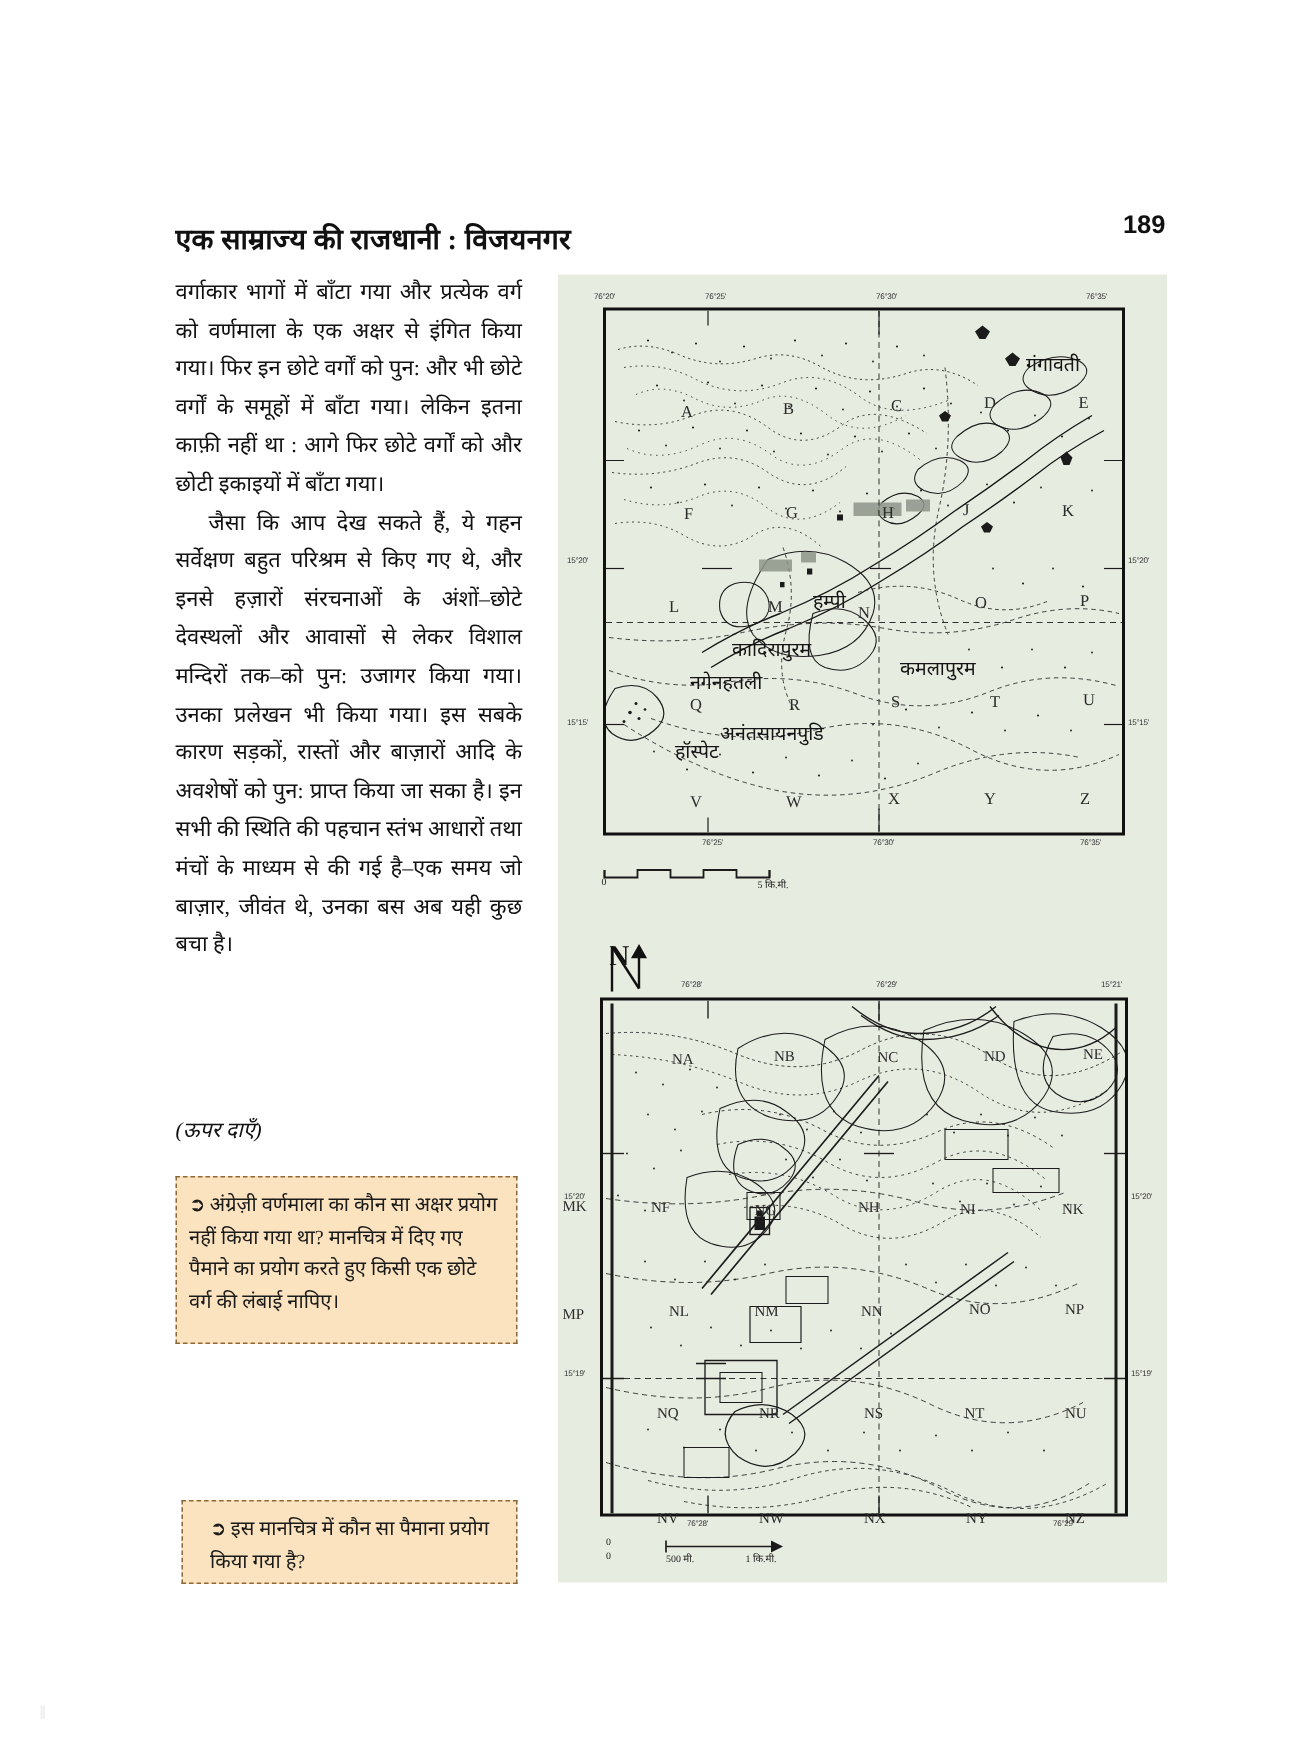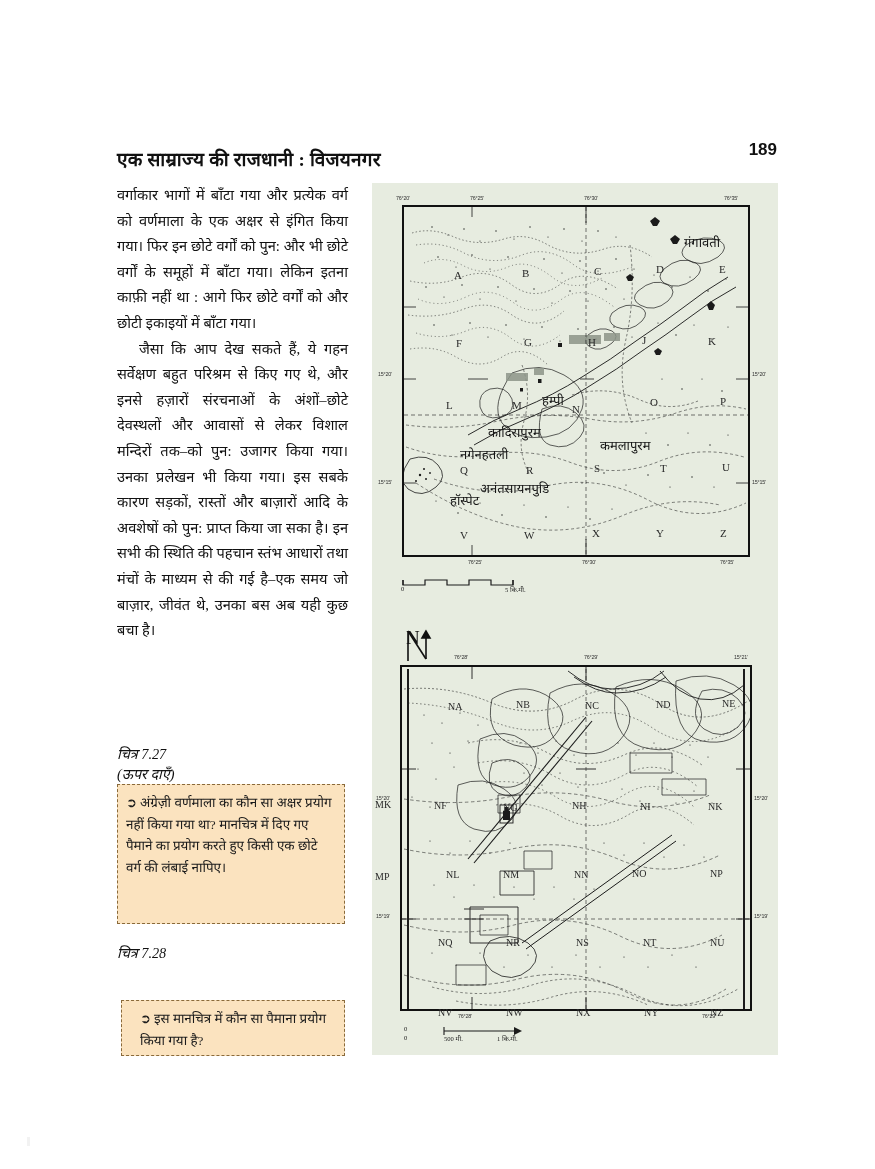--- a/index.html
+++ b/index.html
@@ -82,21 +82,21 @@
   .activity-text {
     font-size: 13.4px;
     line-height: 21.5px;
     color: #1a1a1a;
     font-family: "Liberation Serif", serif;
   }
   .q-arrow {
     font-size: 13px;
     padding-right: 3px;
   }
-  #activity-box-1 { left: 117px; top: 784px; width: 228px; height: 140px; }
+  #activity-box-1 { left: 117px; top: 784px; width: 228px; height: 112px; }
   #activity-box-2 { left: 121px; top: 1000px; width: 224px; height: 56px; }
   #activity-box-2 .activity-text { padding-left: 10px; }
 
   
   #map-panel {
     position: absolute;
     left: 372px;
     top: 183px;
     width: 406px;
     height: 872px;
@@ -194,30 +194,28 @@
   <div id="chapter-title">एक साम्राज्य की राजधानी : विजयनगर</div>
   <div id="page-number">189</div>
 </div>
 
 <div id="text-column">
   <p class="body-par">वर्गाकार भागों में बाँटा गया और प्रत्येक वर्ग को वर्णमाला के एक अक्षर से इंगित किया गया। फिर इन छोटे वर्गों को पुन: और भी छोटे वर्गों के समूहों में बाँटा गया। लेकिन इतना काफ़ी नहीं था : आगे फिर छोटे वर्गों को और छोटी इकाइयों में बाँटा गया।</p>
   <p class="body-par indent">जैसा कि आप देख सकते हैं, ये गहन सर्वेक्षण बहुत परिश्रम से किए गए थे, और इनसे हज़ारों संरचनाओं के अंशों–छोटे देवस्थलों और आवासों से लेकर विशाल मन्दिरों तक–को पुन: उजागर किया गया। उनका प्रलेखन भी किया गया। इस सबके कारण सड़कों, रास्तों और बाज़ारों आदि के अवशेषों को पुन: प्राप्त किया जा सका है। इन सभी की स्थिति की पहचान स्तंभ आधारों तथा मंचों के माध्यम से की गई है–एक समय जो बाज़ार, जीवंत थे, उनका बस अब यही कुछ बचा है।</p>
 </div>
 
 <div class="fig-caption" id="fig-727-caption">
-  <span class="caption-line">चित्र 7.27</span>
   <span class="caption-line">(ऊपर दाएँ)</span>
 </div>
 
 <div class="activity-box" id="activity-box-1">
   <div class="activity-text"><span class="q-arrow">➲</span><span>अंग्रेज़ी वर्णमाला का कौन सा अक्षर प्रयोग नहीं किया गया था? मानचित्र में दिए गए पैमाने का प्रयोग करते हुए किसी एक छोटे वर्ग की लंबाई नापिए।</span></div>
 </div>
 
 <div class="fig-caption" id="fig-728-caption">
-  <span class="caption-line">चित्र 7.28</span>
 </div>
 
 <div class="activity-box" id="activity-box-2">
   <div class="activity-text"><span class="q-arrow">➲</span><span>इस मानचित्र में कौन सा पैमाना प्रयोग किया गया है?</span></div>
 </div>
 
 <div id="page-artifact"></div>
 
 <div id="map-panel">
 
@@ -651,21 +649,21 @@
       <span class="grid-letter small" style="left:3px;top:176px">MK</span>
       <span class="grid-letter small" style="left:62px;top:177px">NF</span>
       <span class="grid-letter small" style="left:131px;top:179px">NG</span>
       <span class="grid-letter small" style="left:200px;top:177px">NH</span>
       <span class="grid-letter small" style="left:268px;top:178px">NI</span>
       <span class="grid-letter small" style="left:336px;top:178px">NK</span>
       <span class="grid-letter small" style="left:3px;top:248px">MP</span>
       <span class="grid-letter small" style="left:74px;top:246px">NL</span>
       <span class="grid-letter small" style="left:131px;top:246px">NM</span>
       <span class="grid-letter small" style="left:202px;top:246px">NN</span>
-      <span class="grid-letter small" style="left:260px;top:245px">NO</span>
+      <span class="grid-letter small" style="left:274px;top:245px">NO</span>
       <span class="grid-letter small" style="left:338px;top:245px">NP</span>
       <span class="grid-letter small" style="left:66px;top:314px">NQ</span>
       <span class="grid-letter small" style="left:134px;top:314px">NR</span>
       <span class="grid-letter small" style="left:204px;top:314px">NS</span>
       <span class="grid-letter small" style="left:271px;top:314px">NT</span>
       <span class="grid-letter small" style="left:338px;top:314px">NU</span>
       <span class="grid-letter small" style="left:66px;top:384px">NV</span>
       <span class="grid-letter small" style="left:134px;top:384px">NW</span>
       <span class="grid-letter small" style="left:204px;top:384px">NX</span>
       <span class="grid-letter small" style="left:272px;top:384px">NY</span>

